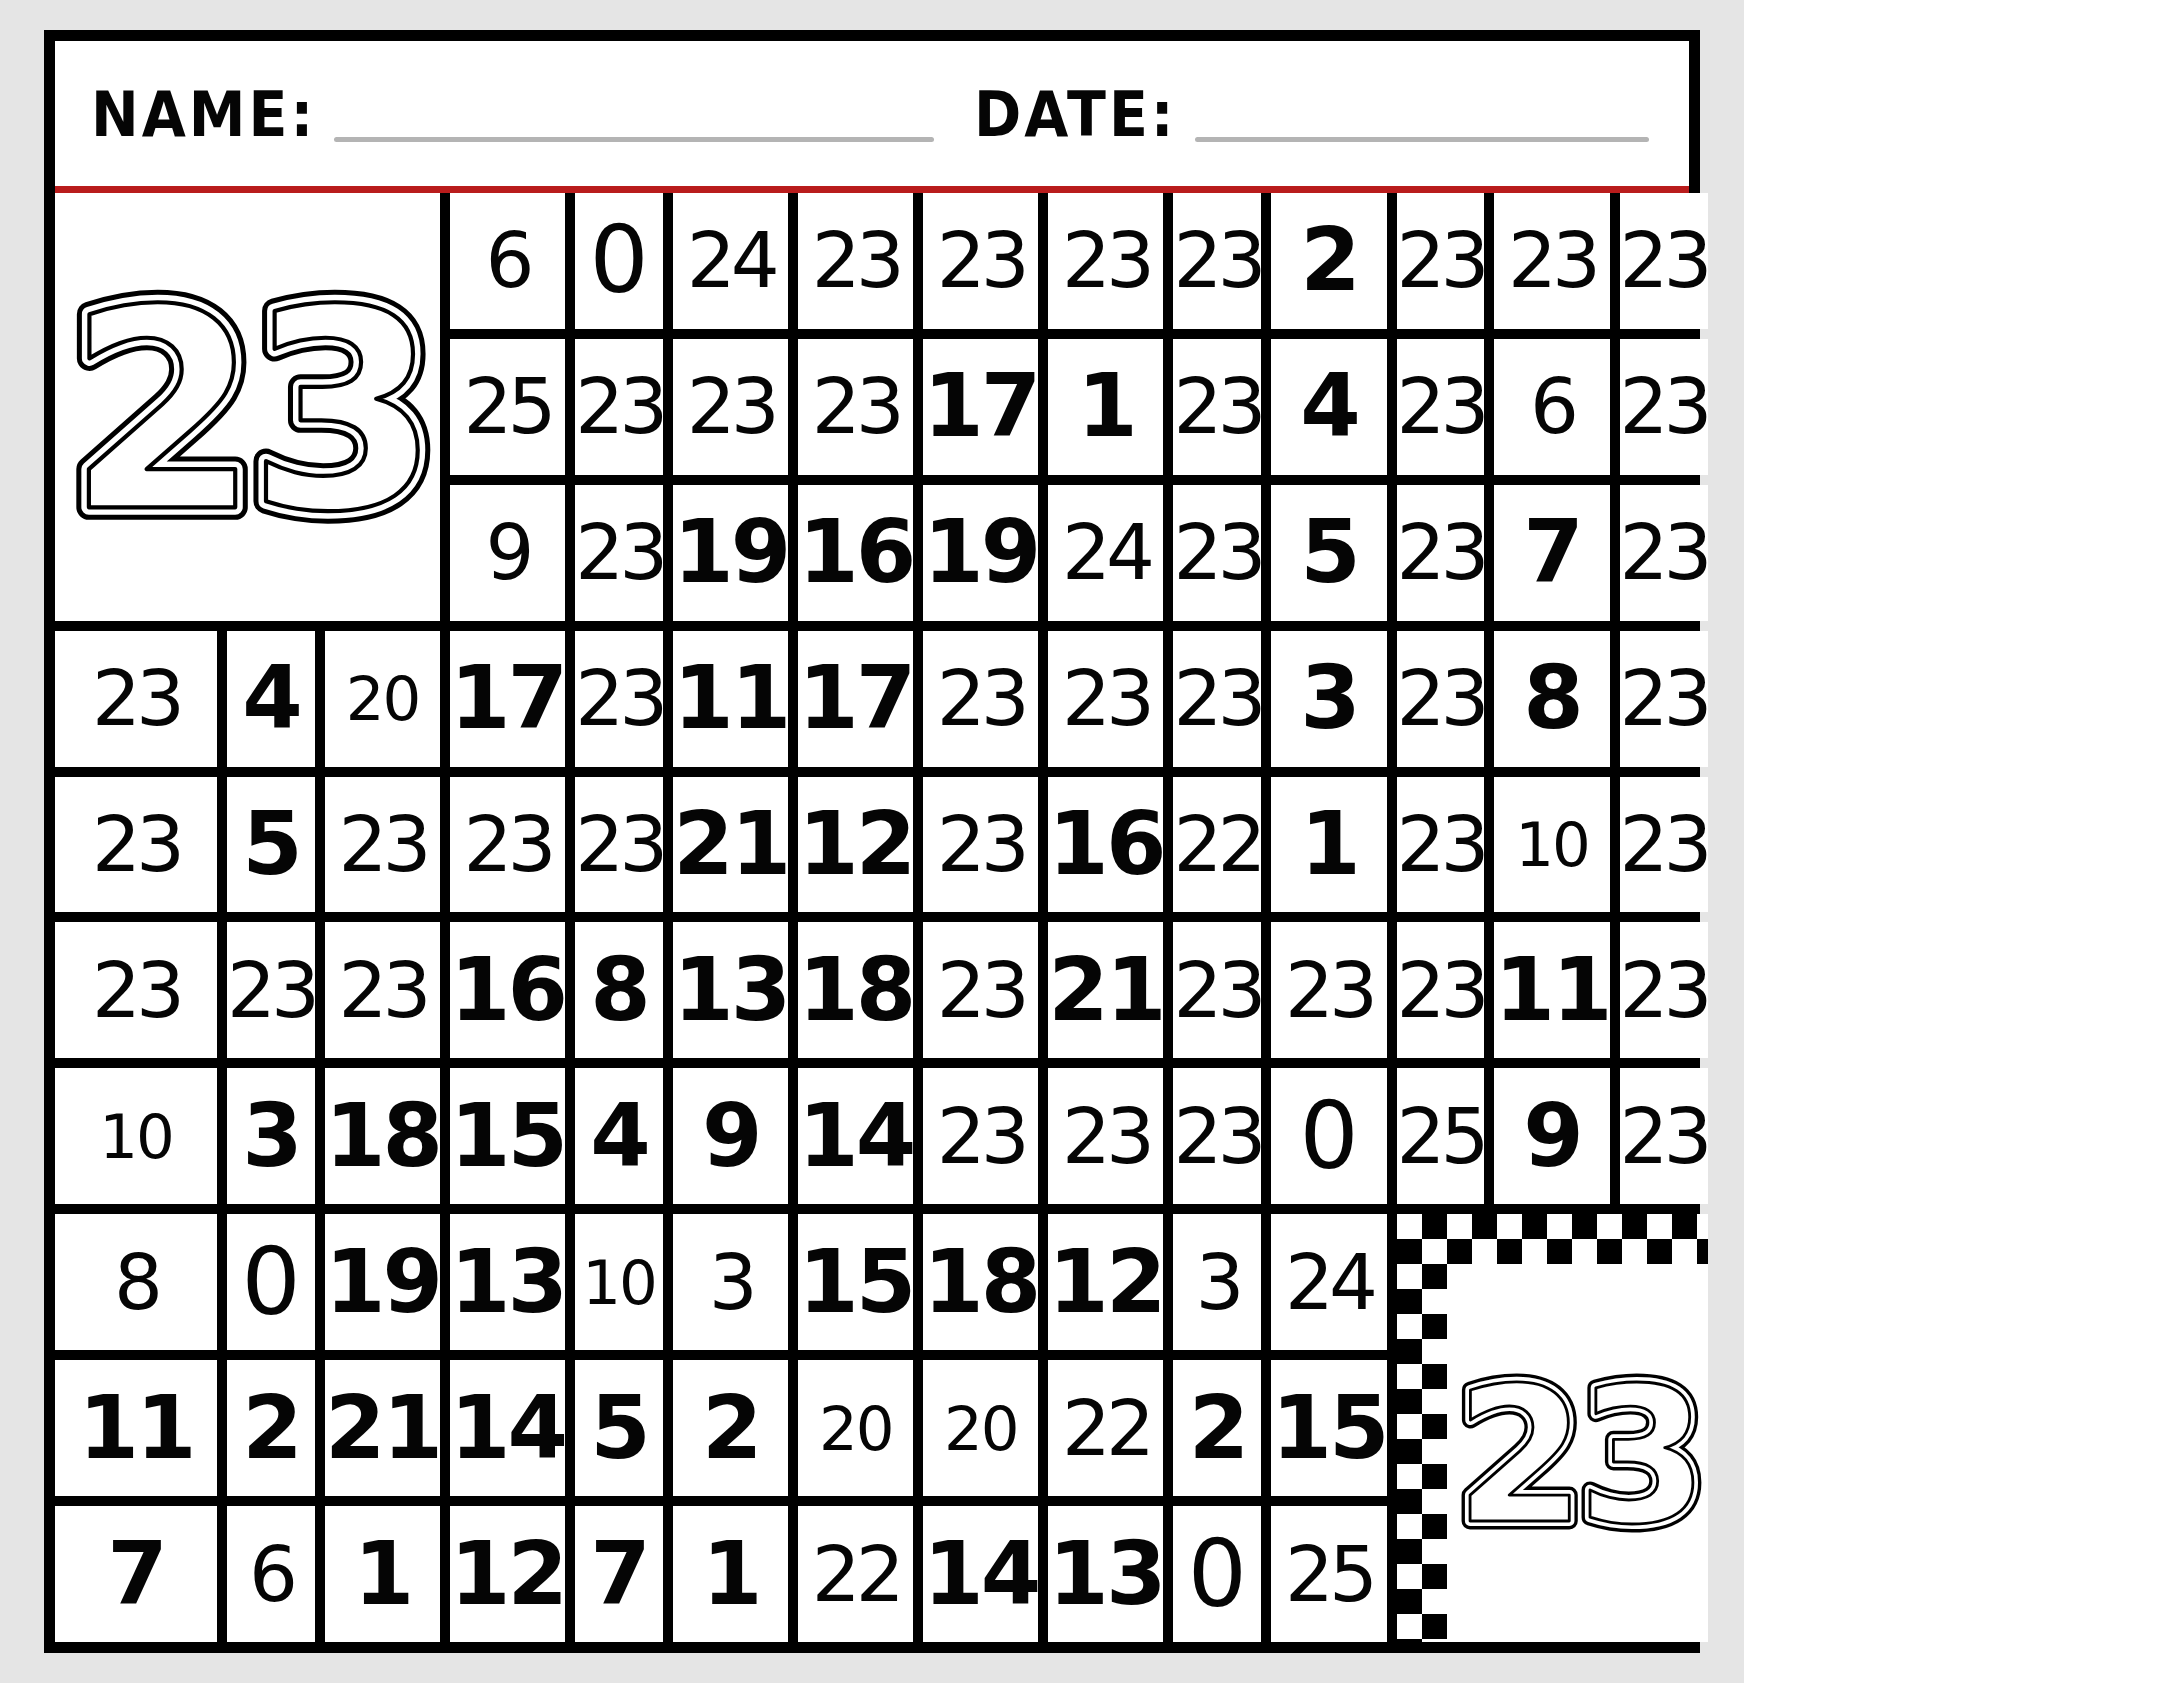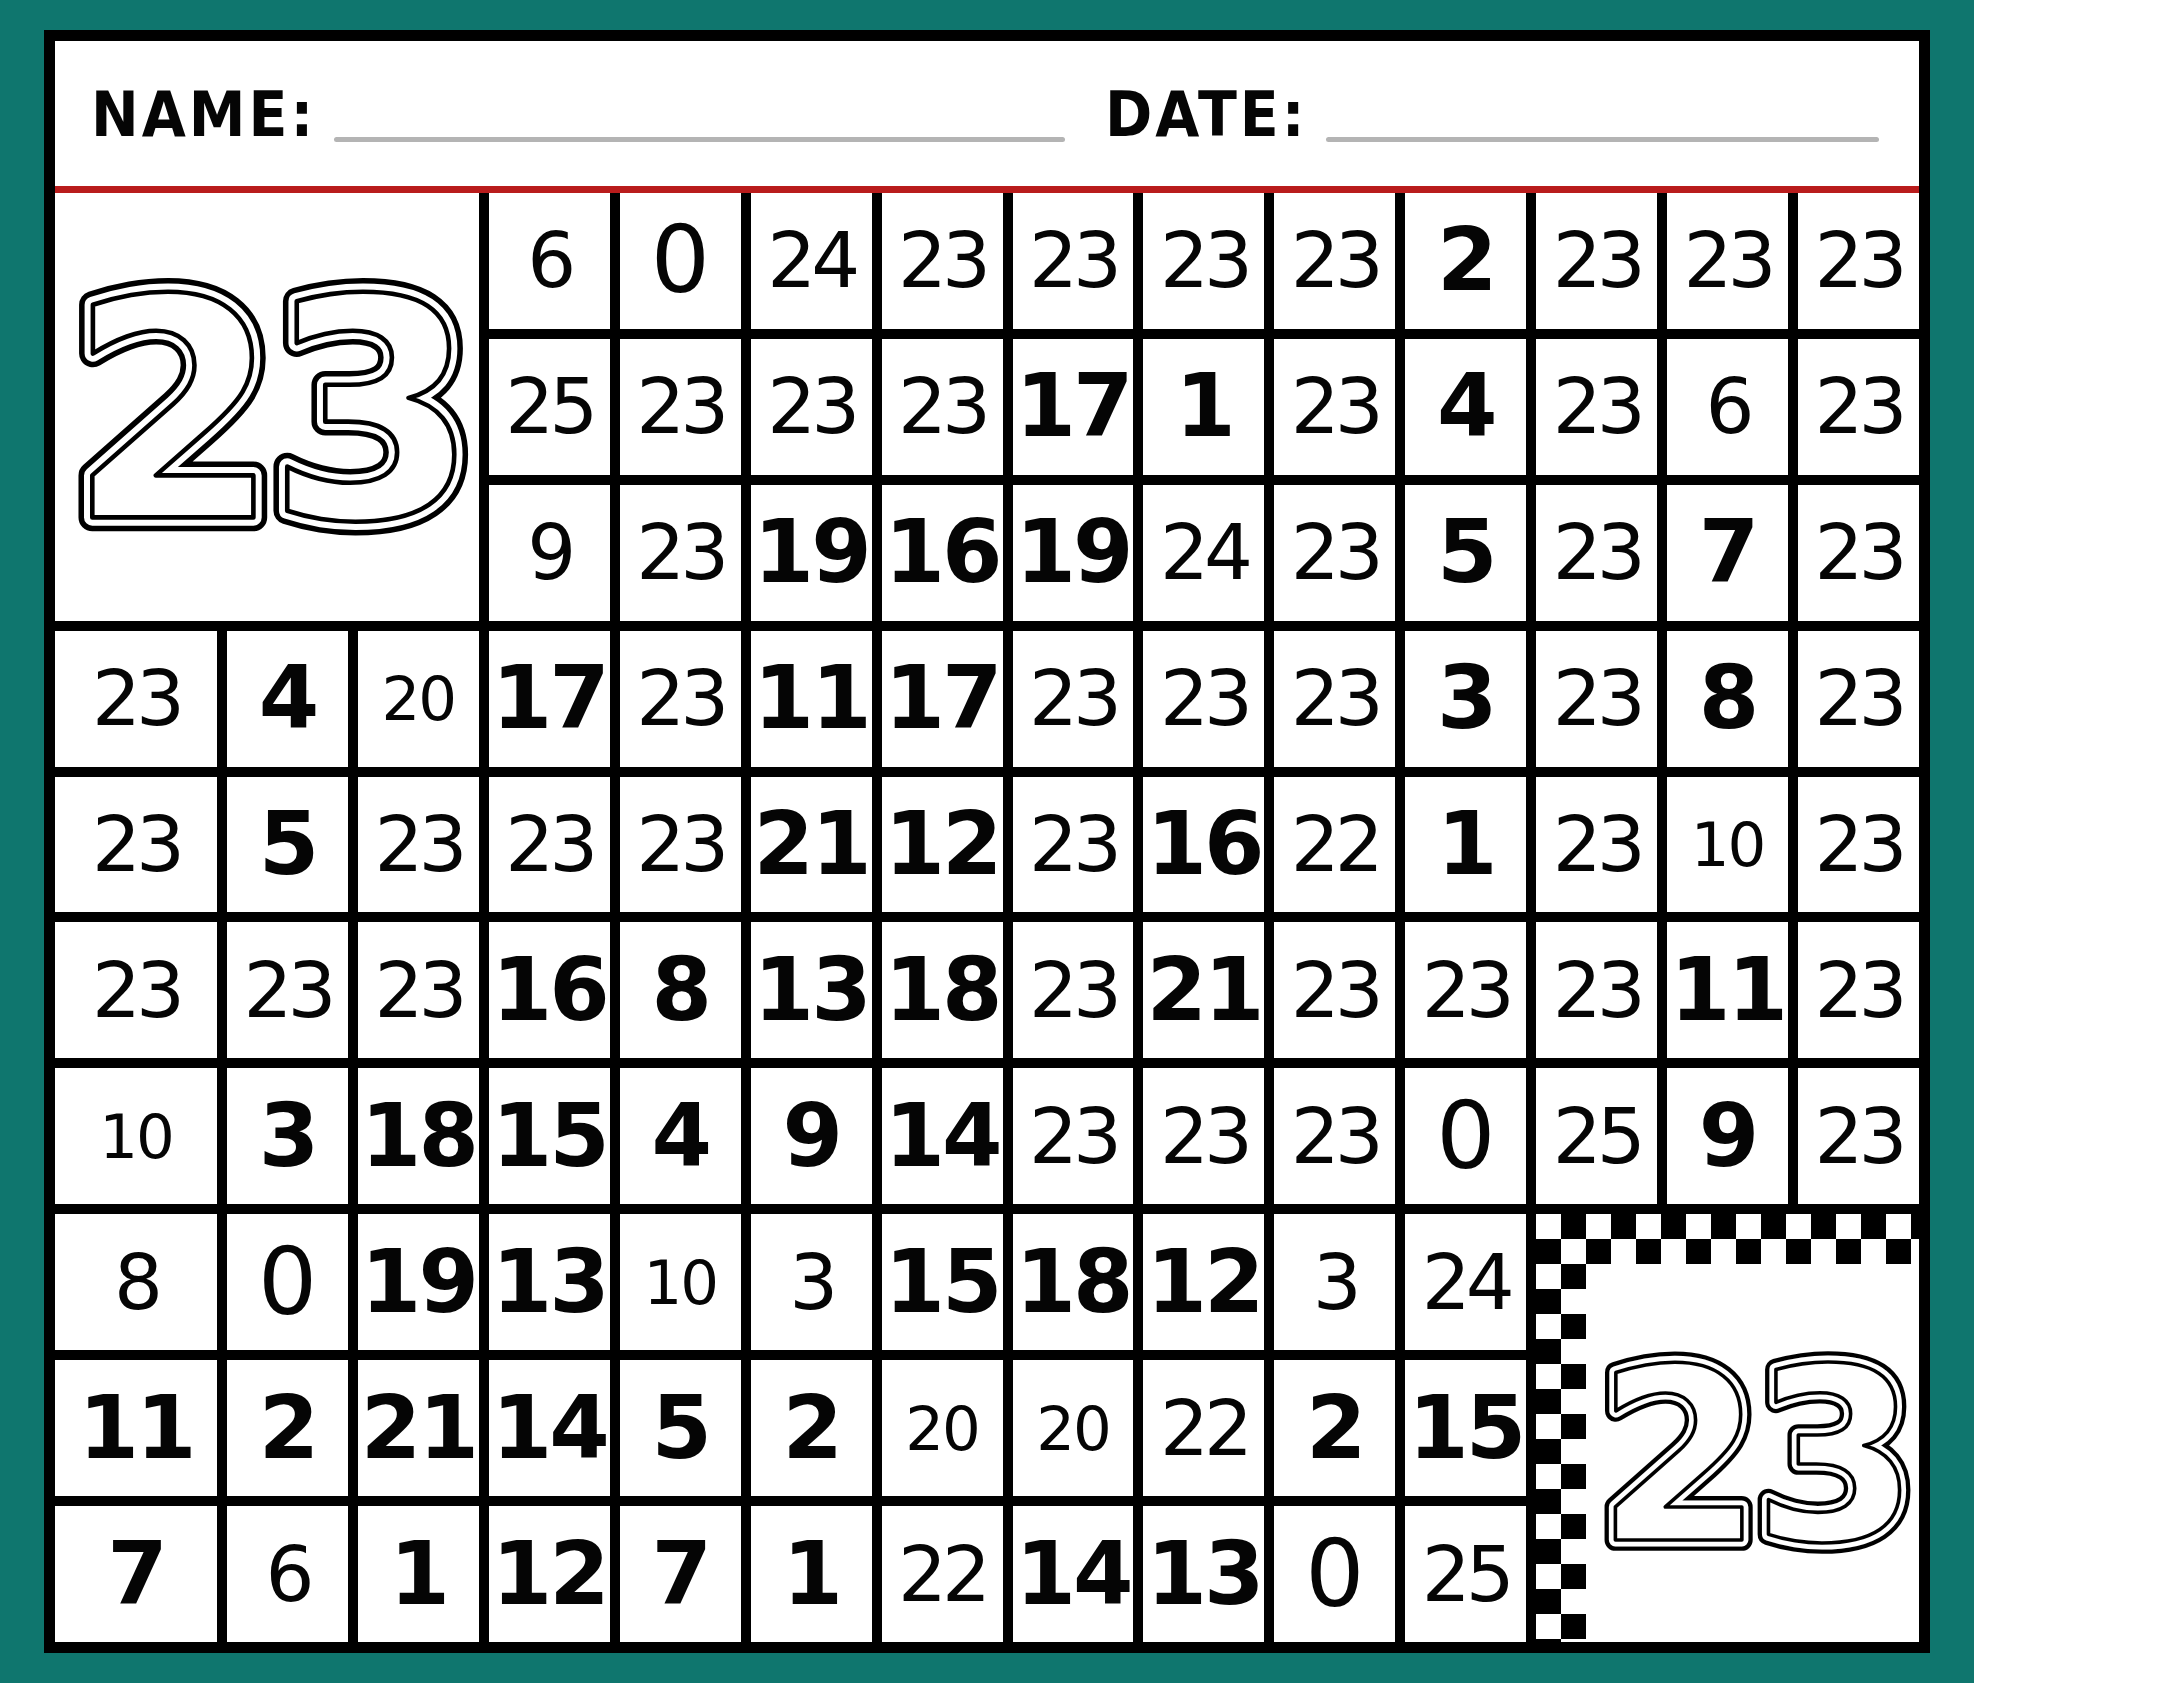--- a/index.html
+++ b/index.html
@@ -1,16 +1,16 @@
 <!DOCTYPE html>
 <html><head>
 <meta charset="utf-8">
 <style>
   html,body{margin:0;padding:0;background:#ffffff;}
-  .page{position:relative;width:1974px;height:1683px;background:#0f766e;overflow:hidden;
+  .page{position:relative;width:1744px;height:1683px;background:#e5e5e5;overflow:hidden;
         font-family:"DejaVu Sans",sans-serif;color:#050505;}
   .sheet{position:absolute;inset:30px 44px;border:11px solid #000;background:#fff;}
 
   
   .header{position:absolute;top:0;left:0;right:0;height:145px;
           display:flex;align-items:center;padding:0 36px;box-sizing:border-box;}
   .hlabel{font-size:57px;font-weight:700;letter-spacing:3px;white-space:nowrap;
           transform:scaleY(1.08);}
   .write-line{height:5px;background:#b4b4b4;border-radius:3px;margin:51px 14px 0 18px;}
   .name-line{flex:1.32;}

